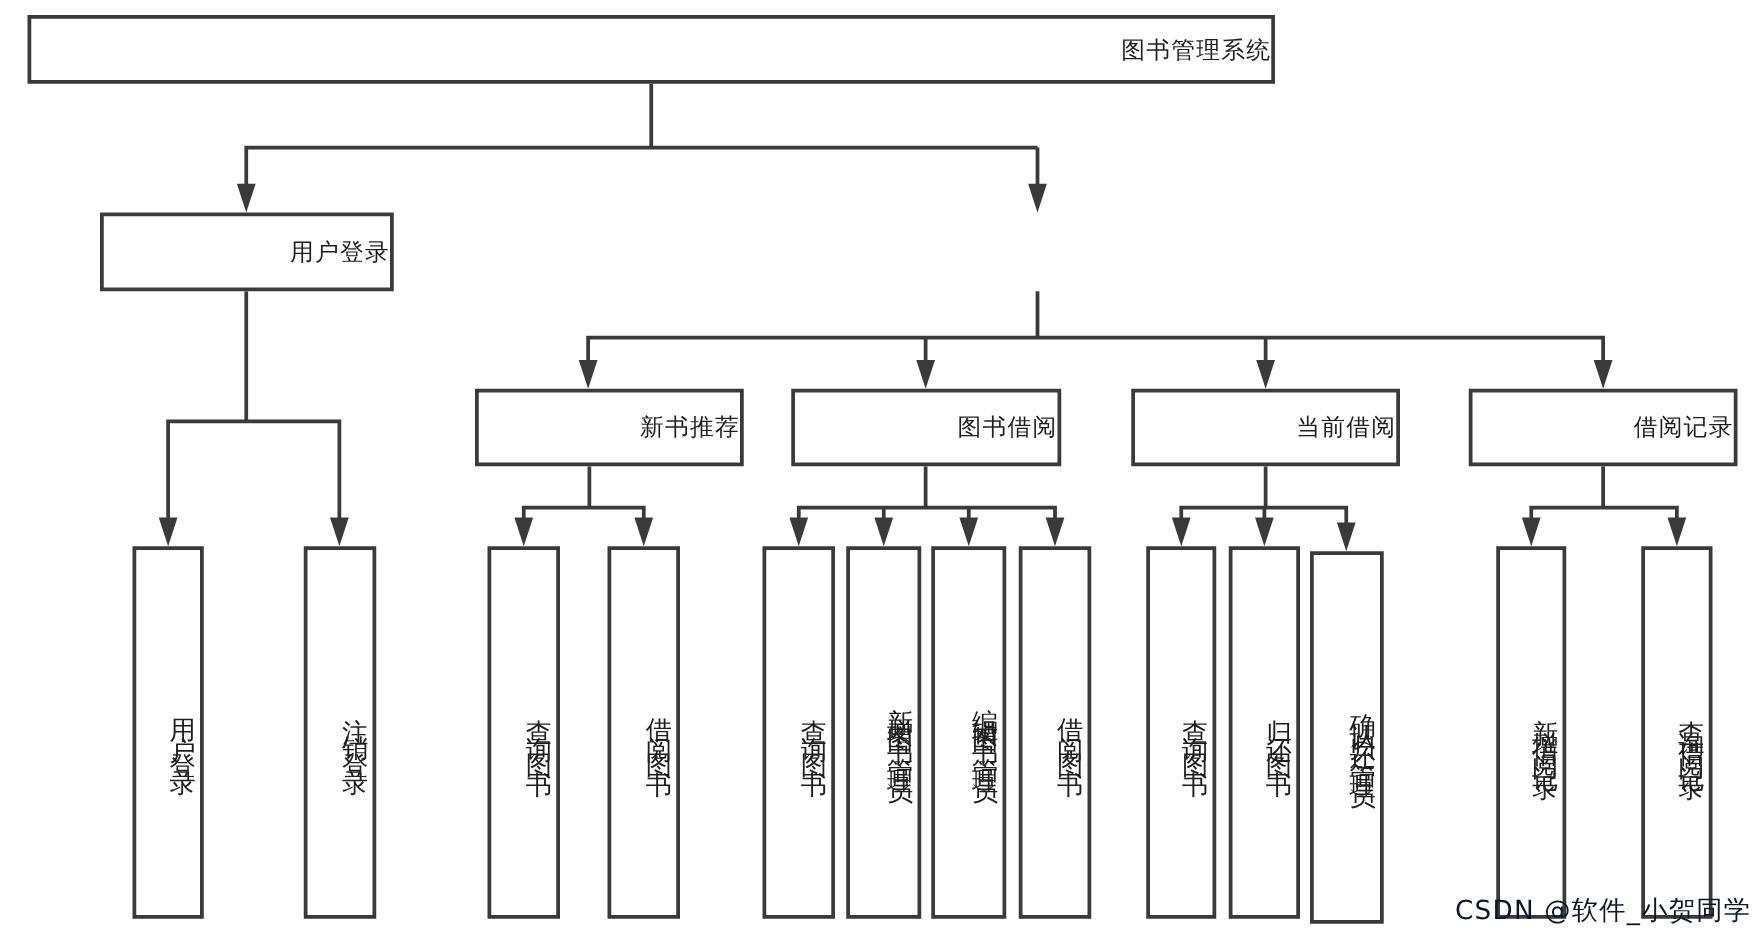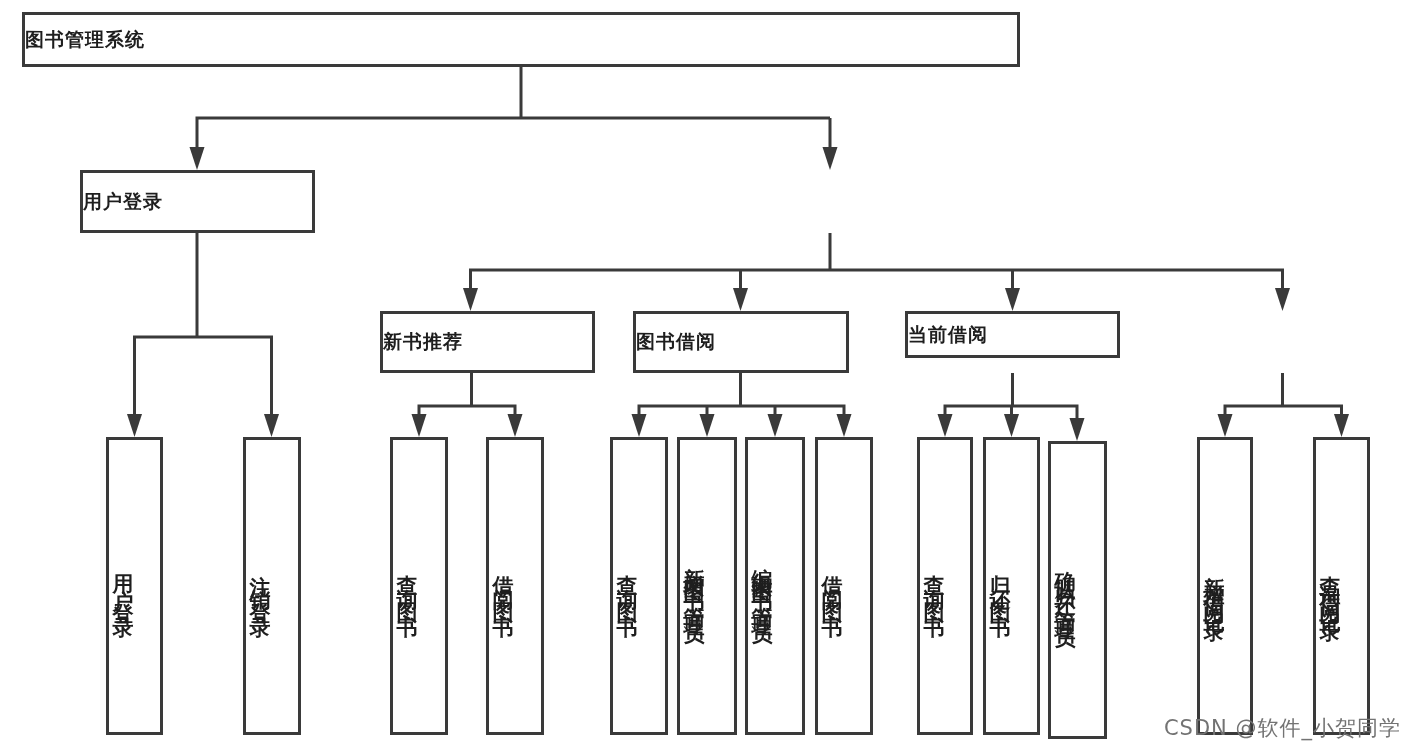--- a/index.html
+++ b/index.html
@@ -17,40 +17,39 @@
     width: 1405px; height: 747px;
     pointer-events: none;
   }
   .box {
     position: absolute;
     box-sizing: border-box;
     border: 3px solid #3a3a3a;
     background: #ffffff;
     display: flex;
     align-items: center;
-    justify-content: flex-start;
+    justify-content: flex-end;
     color: #1e1e1e;
-    font-weight: bold;
   }
   .h-label { font-size: 19px; letter-spacing: 1px; white-space: nowrap; }
   .leaf .v-label {
     writing-mode: vertical-rl;
     text-orientation: mixed;
     font-size: 21px;
     white-space: nowrap;
   }
   .sp-wide  { letter-spacing: 14px; }
   .sp-mid   { letter-spacing: 9px; }
   .sp-tight { letter-spacing: 8px; }
   .watermark {
     position: absolute;
     right: 4px;
     top: 714px;
     font-size: 21px;
-    color: #737373;
+    color: #0f172a;
     letter-spacing: 1px;
     white-space: nowrap;
     z-index: 5;
   }
 </style>
 </head>
 <body>
 
 <div class="canvas">
 
@@ -108,22 +107,25 @@
   <div class="box" style="left:80px; top:170px; width:235px; height:63px;">
     <span class="h-label">用户登录</span>
   </div>
 
   <div class="box" style="left:380px; top:311px; width:215px; height:62px;">
     <span class="h-label">新书推荐</span>
   </div>
   <div class="box" style="left:633px; top:311px; width:216px; height:62px;">
     <span class="h-label">图书借阅</span>
   </div>
-  <div class="box" style="left:905px; top:311px; width:215px; height:47px;">
+  <div class="box" style="left:905px; top:311px; width:215px; height:62px;">
     <span class="h-label">当前借阅</span>
+  </div>
+  <div class="box" style="left:1175px; top:311px; width:215px; height:62px;">
+    <span class="h-label">借阅记录</span>
   </div>
 
   <div class="box leaf" style="left:106px; top:437px; width:57px; height:298px;">
     <span class="v-label sp-wide">用户登录</span>
   </div>
   <div class="box leaf" style="left:243px; top:437px; width:58px; height:298px;">
     <span class="v-label sp-wide">注销登录</span>
   </div>
 
   <div class="box leaf" style="left:390px; top:437px; width:58px; height:298px;">

